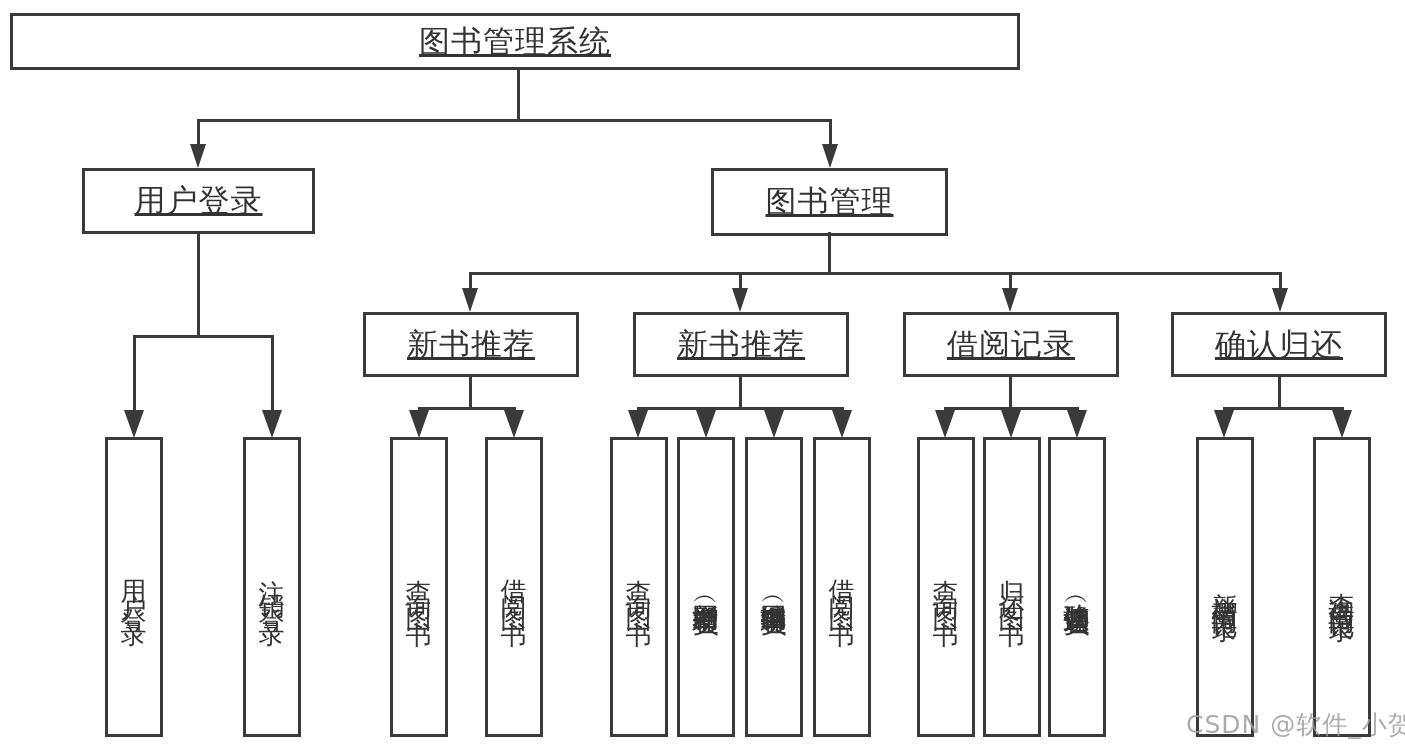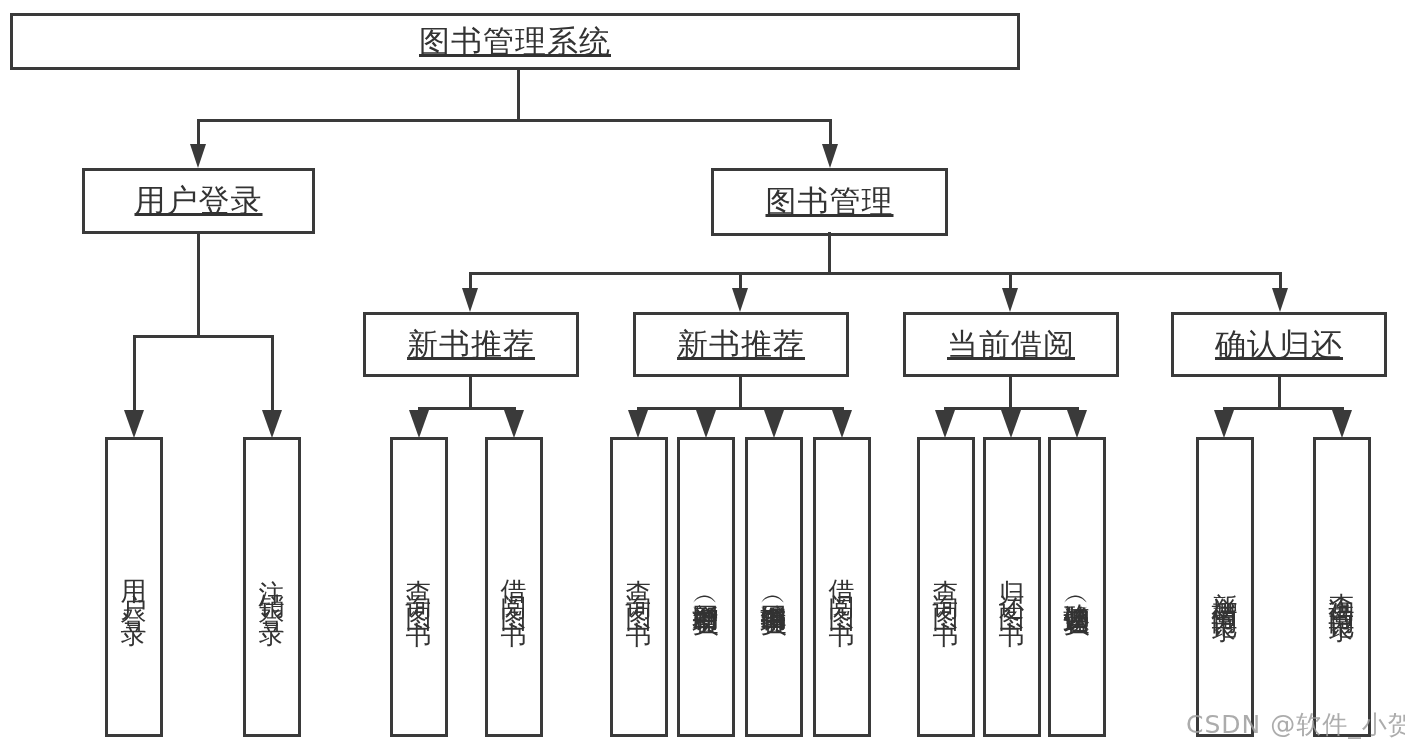--- a/index.html
+++ b/index.html
@@ -56,21 +56,21 @@
     <span>图书管理</span>
   </div>
 
   <div class="box" style="left:363px;top:312px;width:216px;height:65px">
     <span>新书推荐</span>
   </div>
   <div class="box" style="left:633px;top:312px;width:216px;height:65px">
     <span>新书推荐</span>
   </div>
   <div class="box" style="left:903px;top:312px;width:216px;height:65px">
-    <span>当前借阅</span>
+    <span>借阅记录</span>
   </div>
   <div class="box" style="left:1171px;top:312px;width:216px;height:65px">
     <span>确认归还</span>
   </div>
 
   <div class="vbox" style="left:105px">
       <span class="vtext sp4">用户登录</span>
     </div>
   <div class="vbox" style="left:243px">
       <span class="vtext sp4">注销登录</span>

